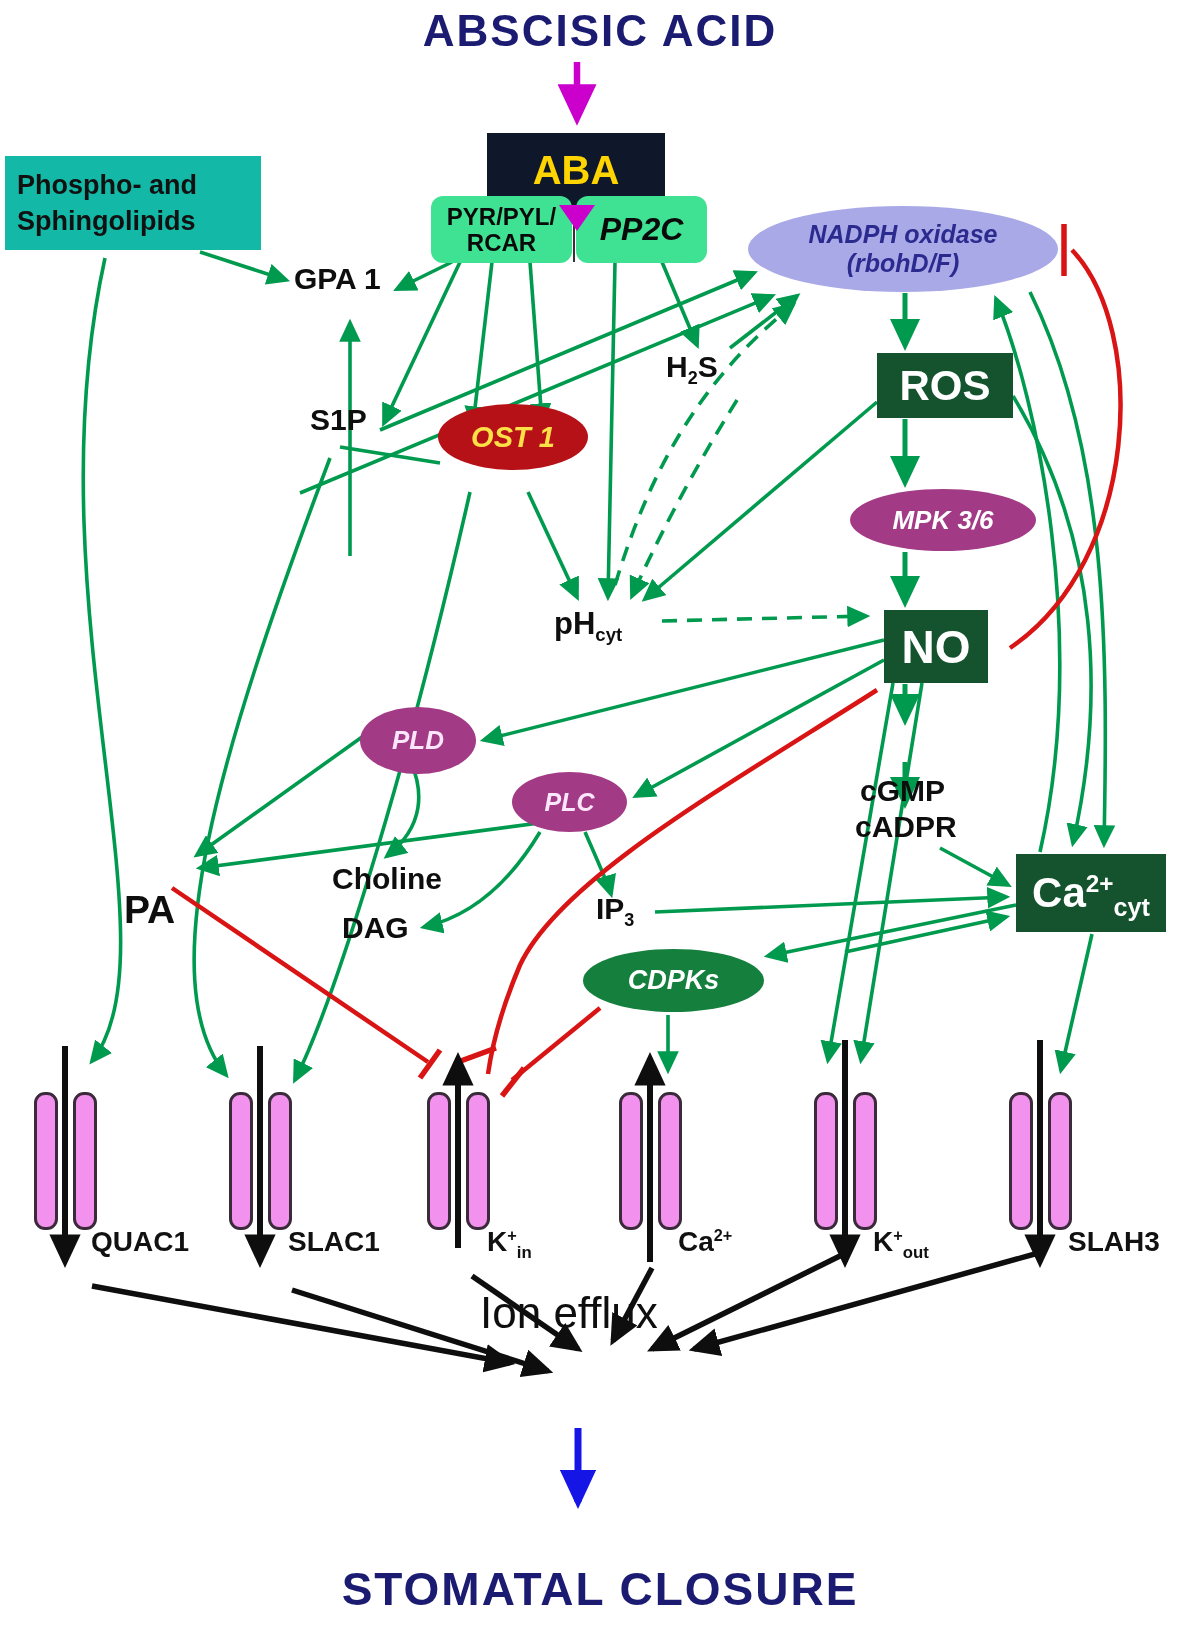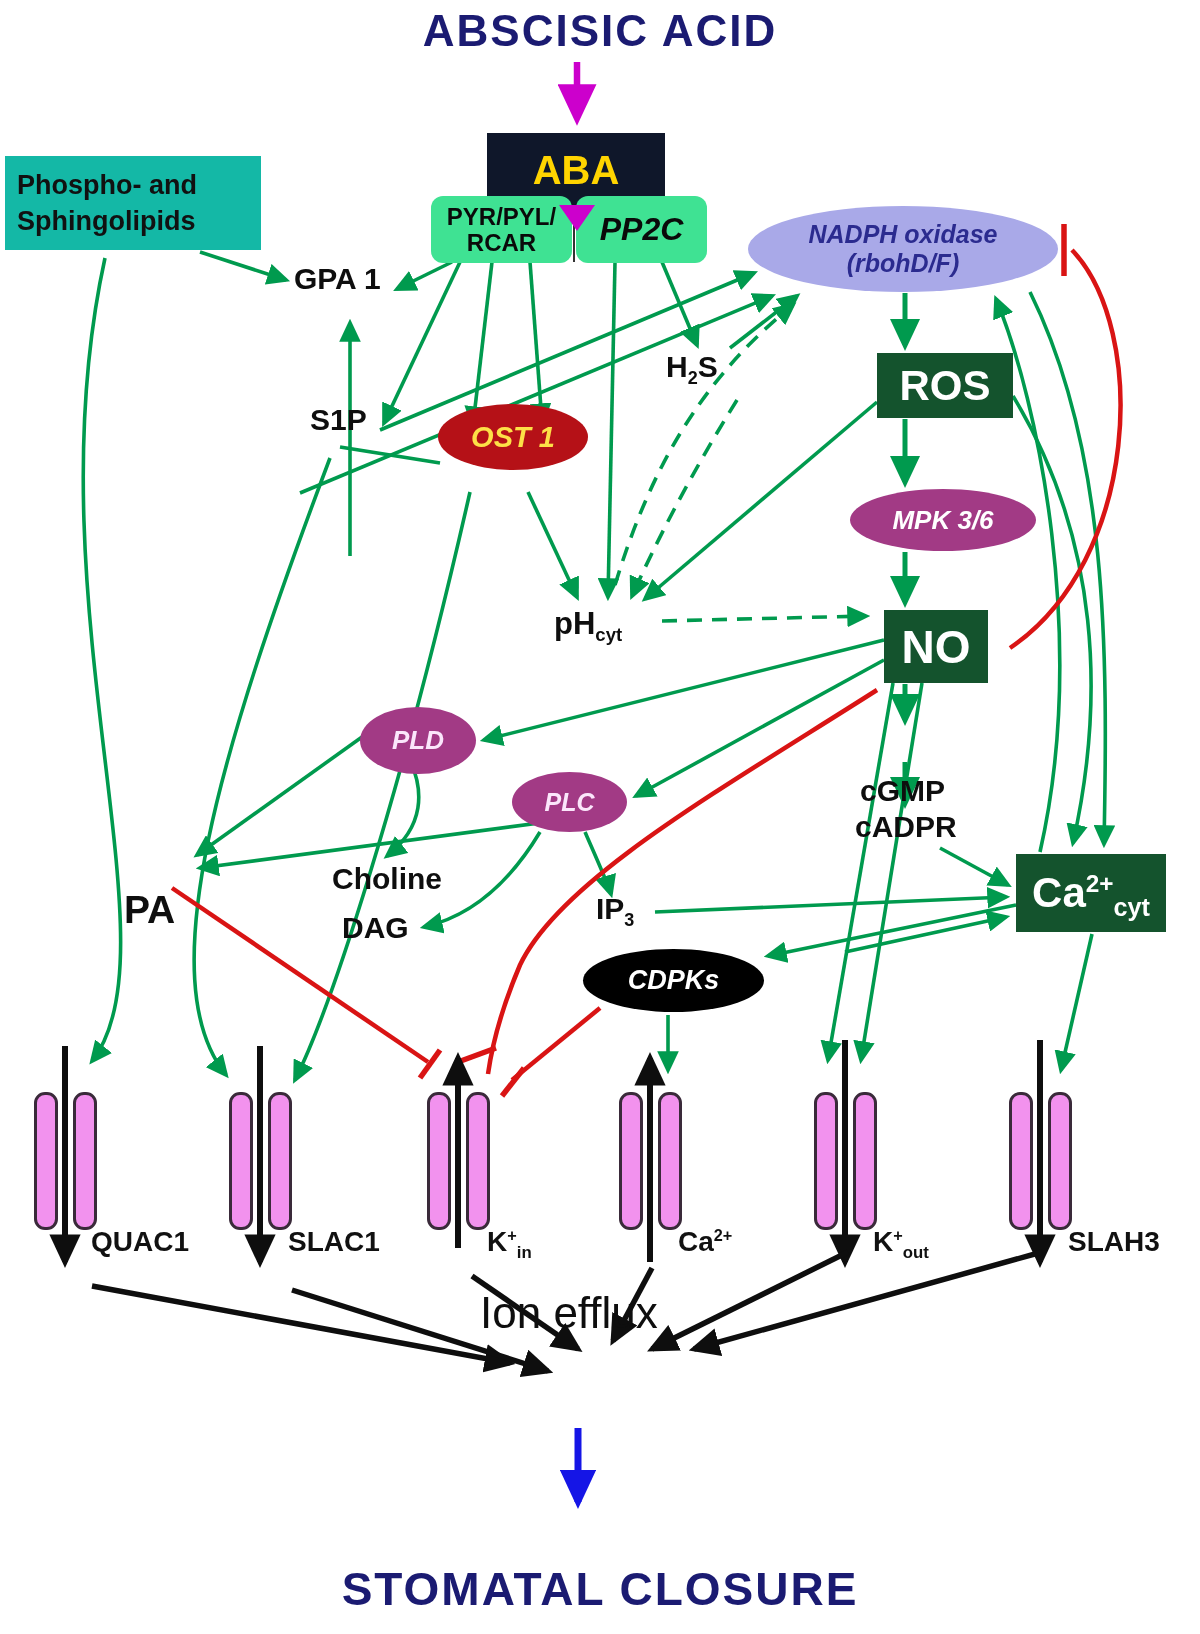--- a/index.html
+++ b/index.html
@@ -191,21 +191,21 @@
 <div class="txt" style="left:855px;top:810px;font-size:30px;">cADPR</div>
 <div class="txt" style="left:124px;top:856px;font-size:39px;margin-top:32px;">PA</div>
 <div class="txt" style="left:332px;top:862px;font-size:30px;">Choline</div>
 <div class="txt" style="left:342px;top:911px;font-size:30px;">DAG</div>
 <div class="txt" style="left:596px;top:892px;font-size:30px;"><span>IP</span><span class="sb">3</span></div>
 
 <div class="node boxblue" style="left:1016px;top:854px;width:150px;height:78px;font-size:42px;">
   <span><span>Ca</span><span class="sp">2+</span><span class="sb">cyt</span></span>
 </div>
 
-<div class="node ellipse it" style="left:583px;top:949px;width:181px;height:63px;background:#000000;color:#fff;font-weight:bold;font-size:27px;">
+<div class="node ellipse it" style="left:583px;top:949px;width:181px;height:63px;background:#15803d;color:#fff;font-weight:bold;font-size:27px;">
   <span>CDPKs</span>
 </div>
 
 <div class="pill" style="left:34px;top:1092px;"></div>
 <div class="pill" style="left:73px;top:1092px;"></div>
 <div class="chlabel" style="left:91px;top:1226px;"><span>QUAC1</span><span class="sp"></span><span class="sb"></span></div>
 
 <div class="pill" style="left:229px;top:1092px;"></div>
 <div class="pill" style="left:268px;top:1092px;"></div>
 <div class="chlabel" style="left:288px;top:1226px;"><span>SLAC1</span><span class="sp"></span><span class="sb"></span></div>

